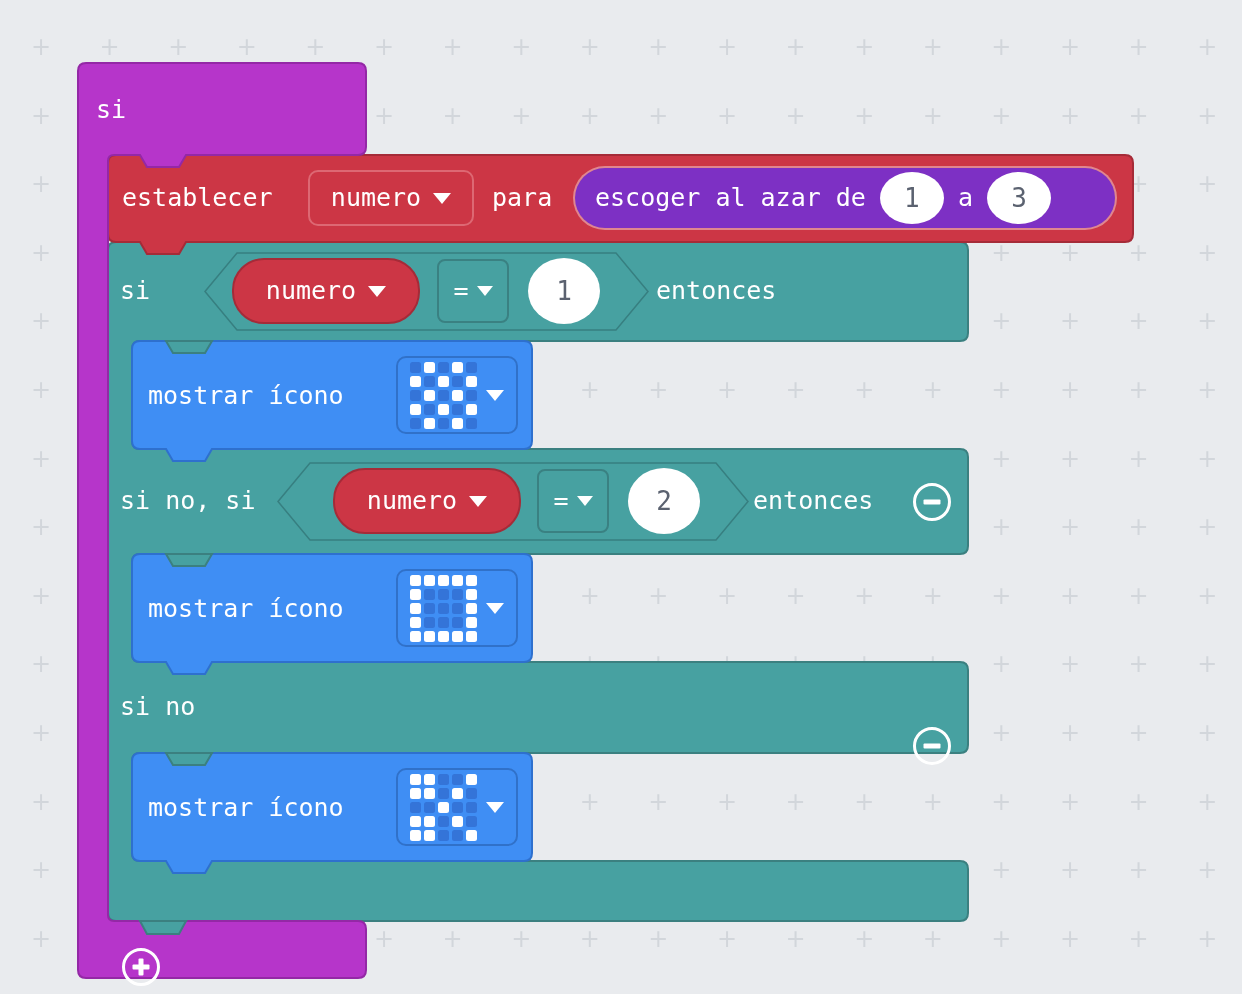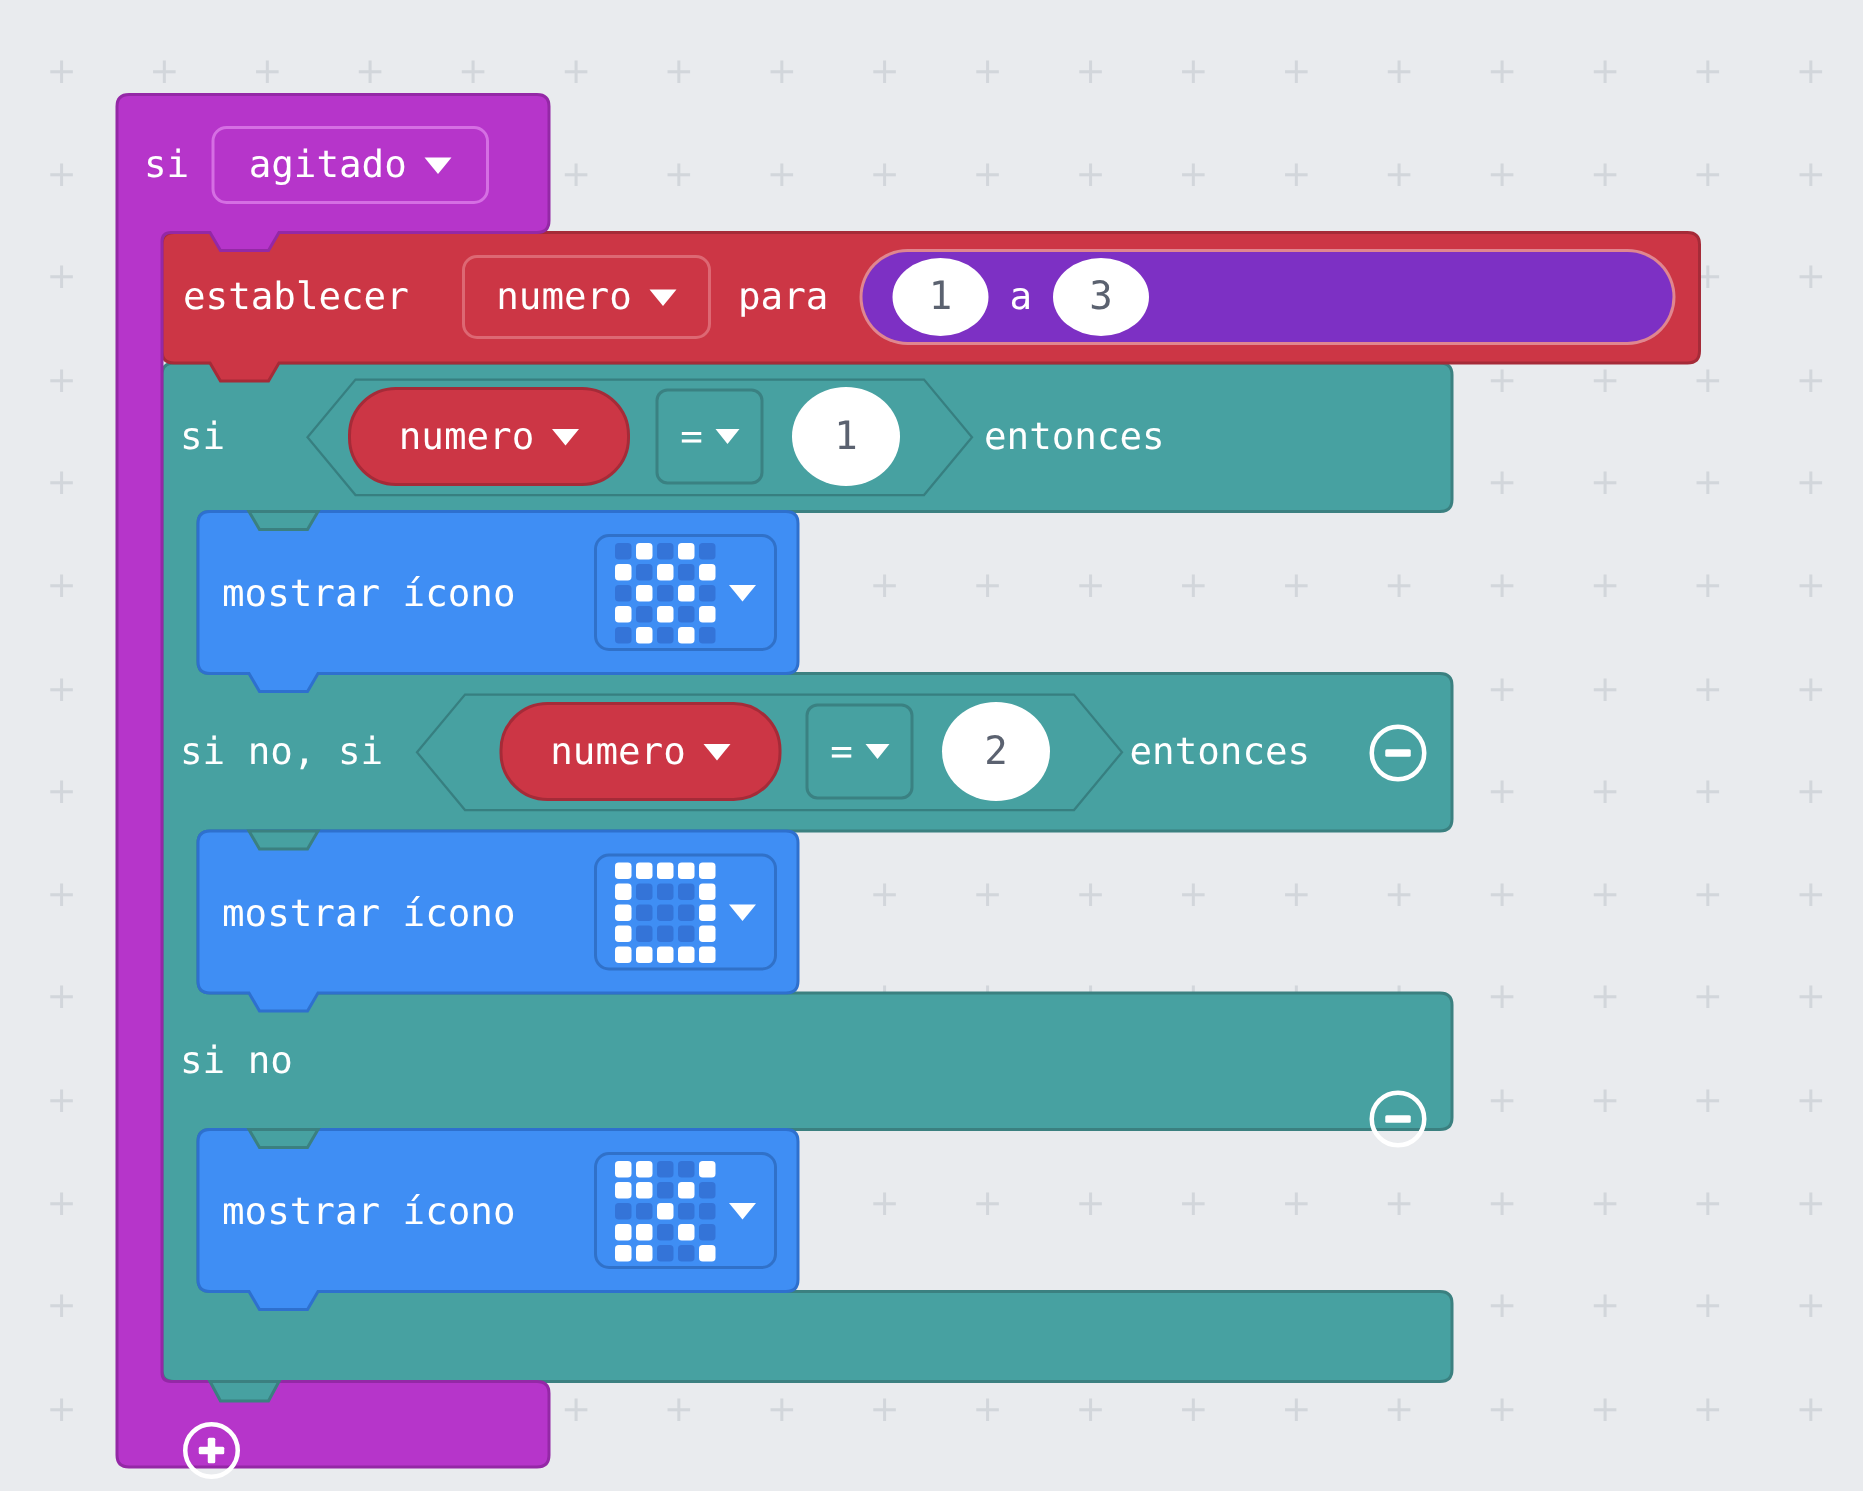--- a/index.html
+++ b/index.html
@@ -356,32 +356,29 @@
 
     <path stroke-width="2" d="M 140 921 L 186 921 L 179 934 L 147 934 Z" fill="#47a1a1" stroke="#3b8080"></path>
 
     <path fill="none" stroke-width="1.5" d="M 205 291.5 L 237 253 H 616 L 648 291.5 L 616 330 H 237 Z" stroke="#377f80"></path>
     <path fill="none" stroke-width="1.5" d="M 278 501.5 L 310 463 H 716 L 748 501.5 L 716 540 H 310 Z" stroke="#377f80"></path>
   </svg>
 
   <div id="overlay">
 
     <div class="abs blk-label" style="left:96px;top:96px;">si</div>
-    <div class="abs dd-field" style="left:141px;top:84px;width:185px;height:52px;border:2px solid #d56fe3;">
-      <span class="blk-label">agitado</span>
-      <span class="caret"></span>
-    </div>
 
     <div class="abs blk-label" style="left:122px;top:184px;">establecer</div>
     <div class="abs dd-field" style="left:308px;top:170px;width:166px;height:56px;border:2px solid #dd6873;">
       <span class="blk-label">numero</span>
       <span class="caret"></span>
     </div>
     <div class="abs blk-label" style="left:492px;top:184px;">para</div>
     <div class="abs pill" style="left:575px;top:168px;width:540px;height:60px;background:#7d30c4;box-shadow:0 0 0 2px rgba(255,255,255,0.4);padding:0 20px;gap:14px;">
+      <span class="blk-label">escoger al azar de</span>
       <span class="num-oval" style="width:64px;height:52px;color:#5b6270;">1</span>
       <span class="blk-label">a</span>
       <span class="num-oval" style="width:64px;height:52px;color:#5b6270;">3</span>
     </div>
 
     <div class="abs blk-label" style="left:120px;top:277px;">si</div>
     <div class="abs pill" style="left:232px;top:258px;width:188px;height:66px;background:#cc3645;border:2px solid #a52b38;justify-content:center;gap:12px;">
       <span class="blk-label">numero</span>
       <span class="caret"></span>
     </div>

